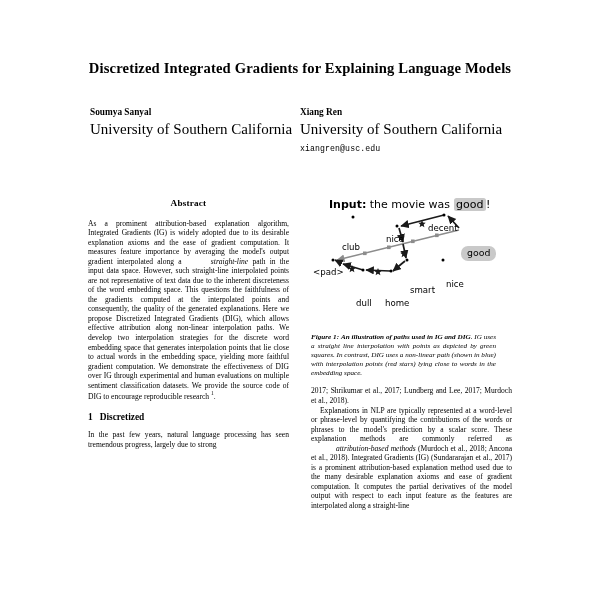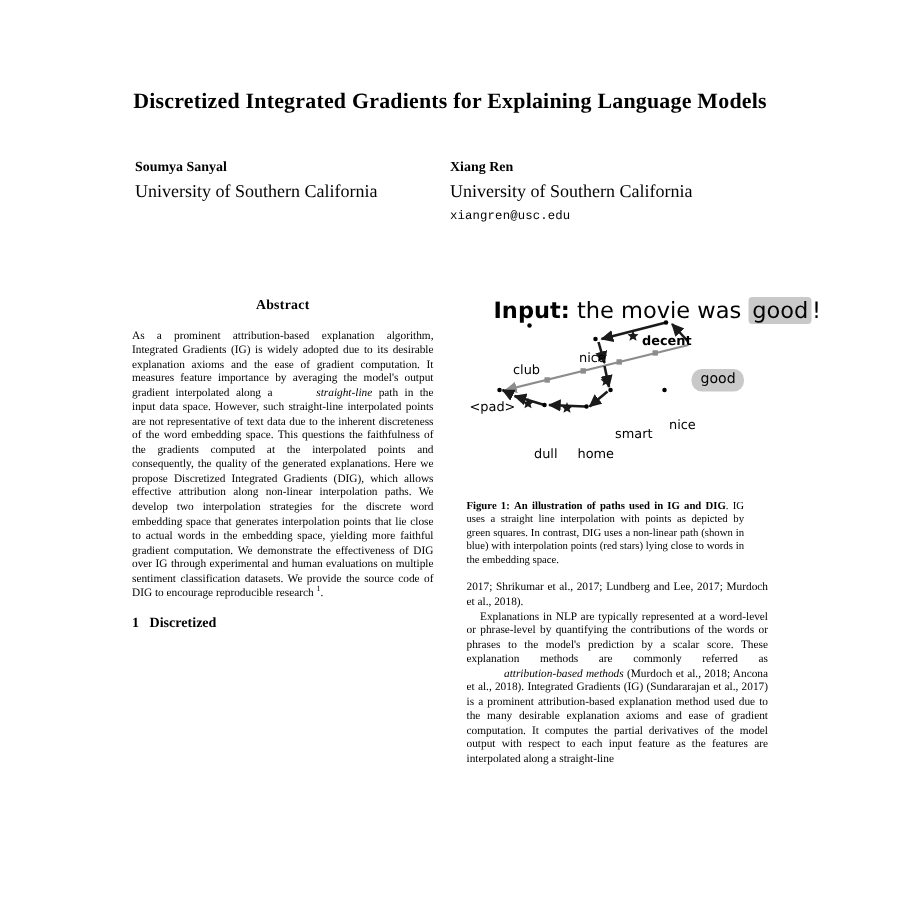--- a/index.html
+++ b/index.html
@@ -42,21 +42,21 @@
   }
   .author-col {
     width: 210px;
   }
   .author-name {
     font-size: 9.3px;
     font-weight: bold;
     line-height: 1.45;
   }
   .author-affil {
-    font-size: 12px;
+    font-size: 15px;
     line-height: 1.45;
   }
   .author-email {
     font-family: "Liberation Mono", "DejaVu Sans Mono", monospace;
     font-size: 8.2px;
     line-height: 1.9;
     letter-spacing: 0.1px;
   }
 
   
@@ -106,28 +106,29 @@
     height: 131px;
     margin: 0 0 4px 0;
   }
   .fig-svg { display:block; }
 
   .fig-caption {
     font-size: 7.15px;
     line-height: 1.26;
     text-align: justify;
     margin: 0 16px 8px 0;
+    font-style: italic;
   }
   .fig-caption .lab { font-weight: bold; }
 
   .input-line {
     position: absolute;
     left: 18px; top: 0px;
     font-family: "DejaVu Sans", sans-serif;
-    font-size: 15px;
+    font-size: 11px;
     white-space: nowrap;
   }
   .input-line .ilabel { font-weight: bold; }
   .hl-good {
     background: #c9c9c9;
     border-radius: 2.5px;
     padding: 0 2.5px;
   }
 
   .node-label {
@@ -165,20 +166,21 @@
     </div>
   </div>
 
   <div class="col col-left">
     <div class="abstract-head">Abstract</div>
 
     <p class="body noindent"><span>As a prominent attribution-based explanation algorithm, Integrated Gradients (IG) is widely adopted due to its desirable explanation axioms and the ease of gradient computation. It measures feature importance by averaging the model's output gradient interpolated along a </span><i>straight-line</i><span> path in the input data space. However, such straight-line interpolated points are not representative of text data due to the inherent discreteness of the word embedding space. This questions the faithfulness of the gradients computed at the interpolated points and consequently, the quality of the generated explanations. Here we propose Discretized Integrated Gradients (DIG), which allows effective attribution along non-linear interpolation paths. We develop two interpolation strategies for the discrete word embedding space that generates interpolation points that lie close to actual words in the embedding space, yielding more faithful gradient computation. We demonstrate the effectiveness of DIG over IG through experimental and human evaluations on multiple sentiment classification datasets. We provide the source code of DIG to encourage reproducible research </span><sup>1</sup><span>.</span></p>
 
     <div class="section-head"><span class="num">1</span><span>Discretized</span></div>
 
+    <p class="body noindent">In the past few years, natural language processing has seen tremendous progress, largely due to strong</p>
   </div>
 
   <div class="col col-right">
 
     <div class="figure-wrap">
 
       <div class="input-line">
         <span class="ilabel">Input:</span>
         <span>the movie was</span>
         <span class="hl-good">good</span><span>!</span>
@@ -228,21 +230,21 @@
           <circle cx="22" cy="62" r="1.5"></circle>
           <circle cx="96" cy="62" r="1.5"></circle>
           <circle cx="132" cy="62" r="1.5"></circle>
           <circle cx="52" cy="72" r="1.5"></circle>
           <circle cx="80" cy="73" r="1.5"></circle>
         </g>
       </svg>
 
       <div class="node-label" style="left:31px;  top:44px;">club</div>
       <div class="node-label" style="left:75px;  top:36px;">nice</div>
-      <div class="node-label" style="left:117px; top:25px;font-weight:bold;">decent</div>
+      <div class="node-label" style="left:117px; top:25px;">decent</div>
       <div class="node-label" style="left:2px;   top:69px;">&lt;pad&gt;</div>
       <div class="node-label" style="left:99px;  top:87px;">smart</div>
       <div class="node-label" style="left:135px; top:81px;">nice</div>
       <div class="node-label" style="left:45px;  top:100px;">dull</div>
       <div class="node-label" style="left:74px;  top:100px;">home</div>
 
       <div class="pill" style="left:150px; top:48px;">good</div>
     </div>
 
     <div class="fig-caption"><span class="lab">Figure 1:</span>

